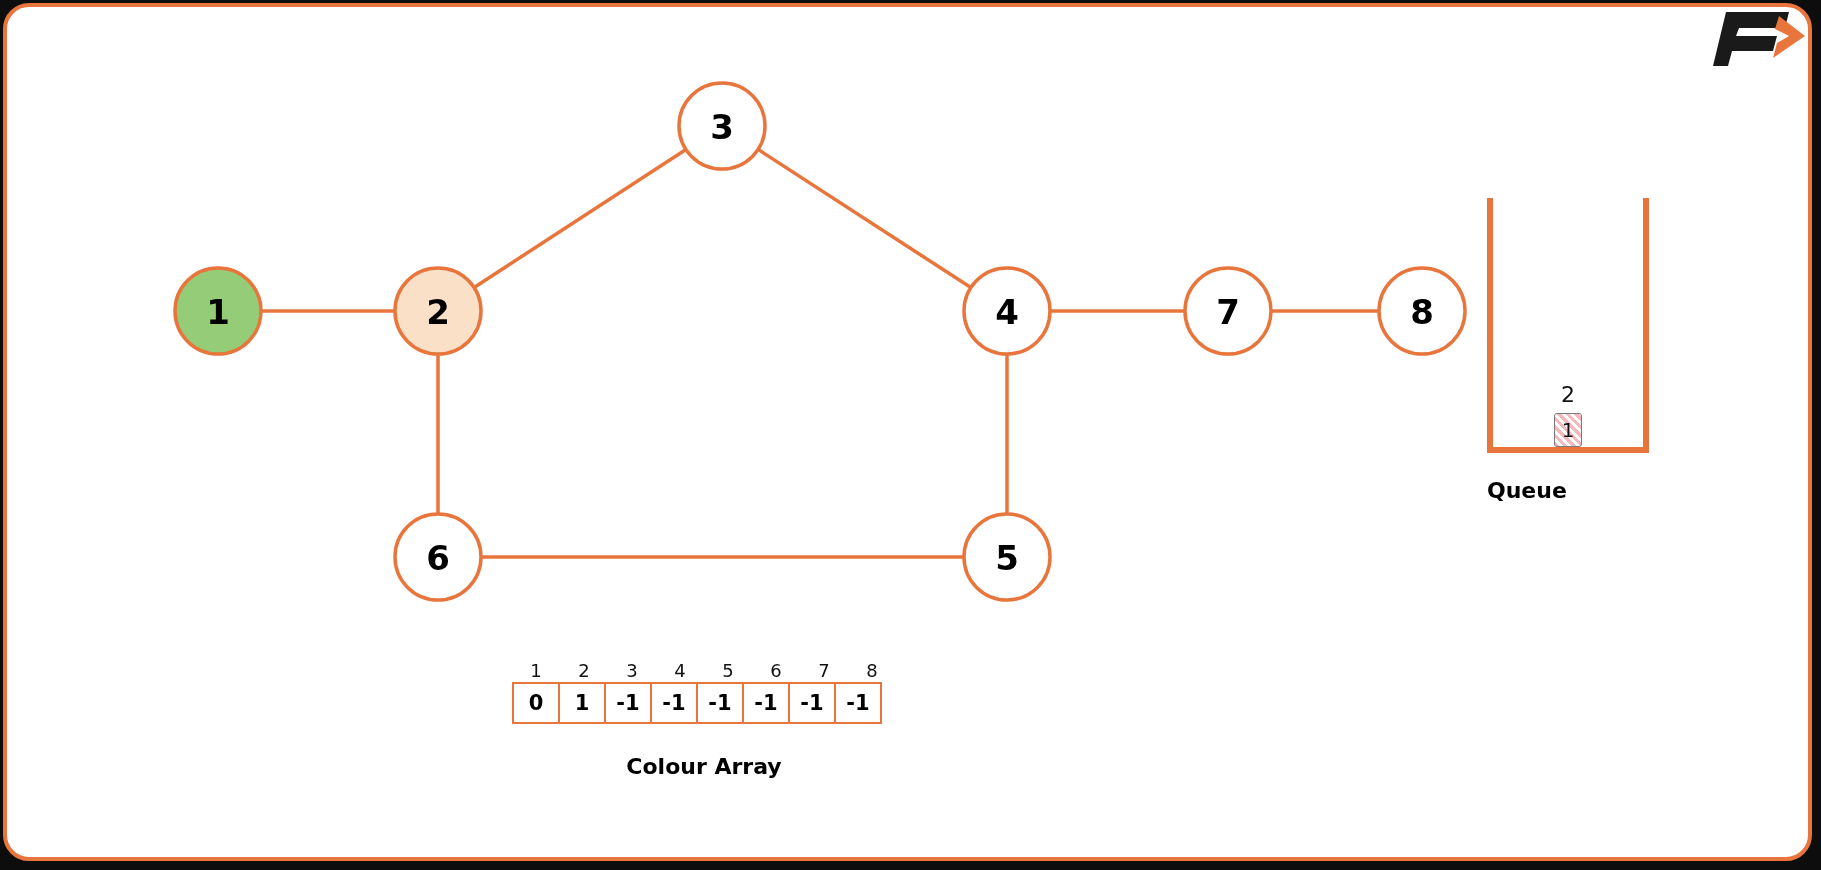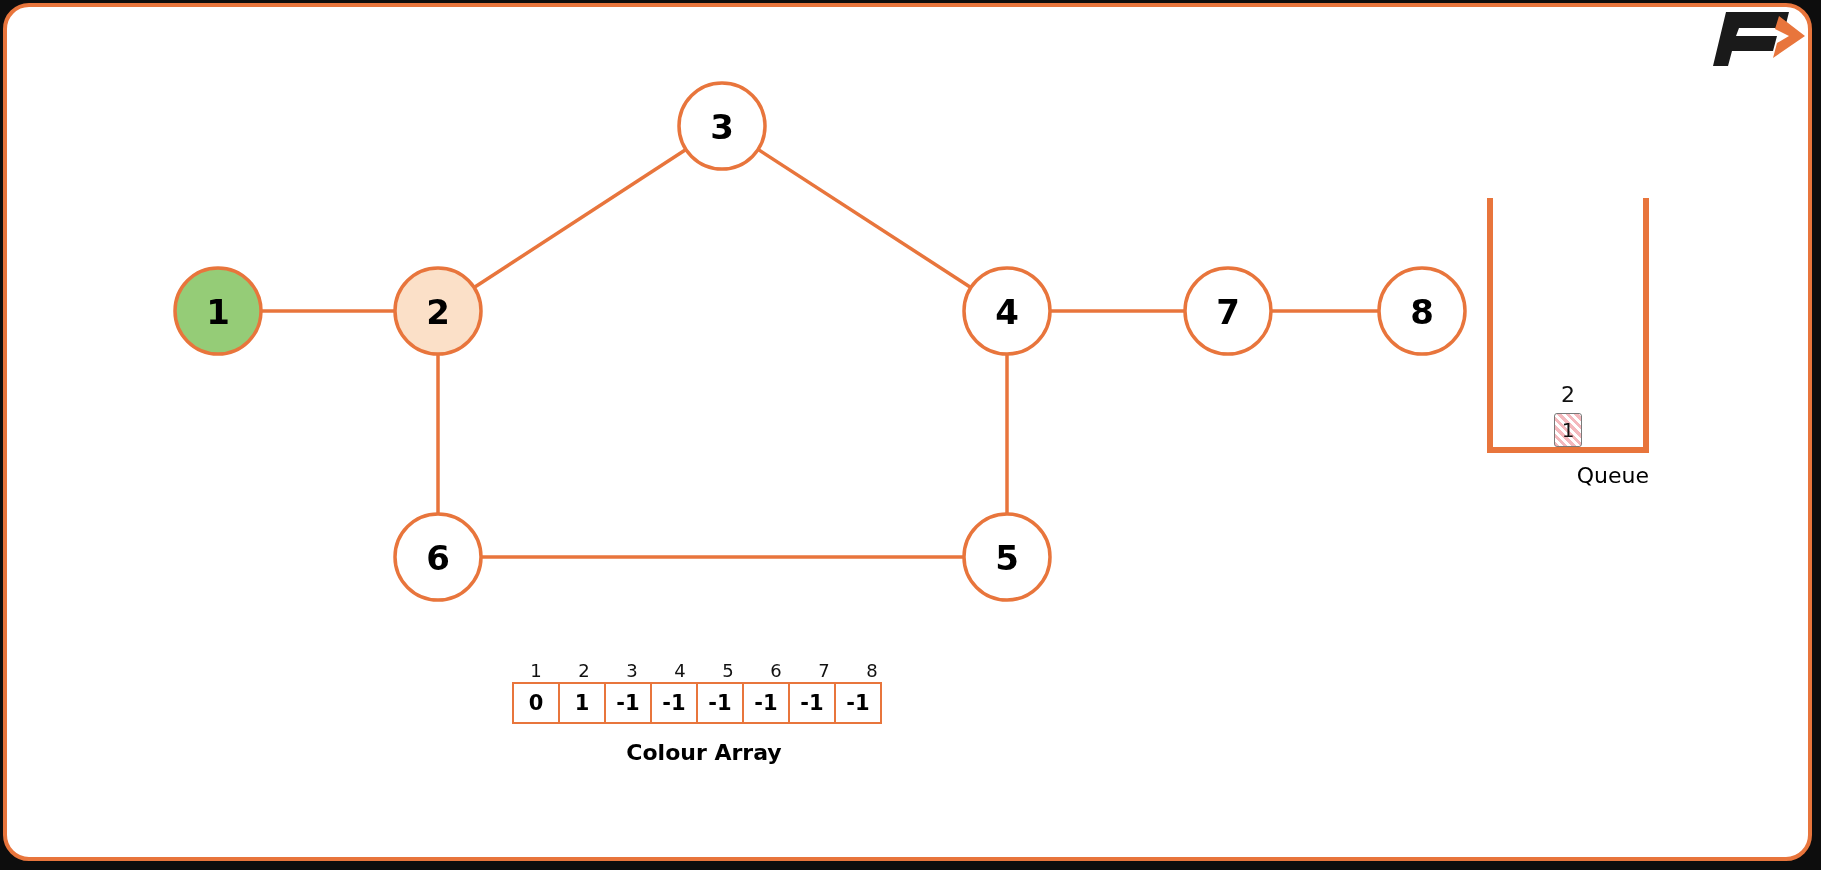--- a/index.html
+++ b/index.html
@@ -84,21 +84,21 @@
     align-items: center;
     justify-content: center;
     font-size: 21px;
     font-weight: bold;
     color: #000000;
     box-sizing: border-box;
     background: #ffffff;
   }
   .ca-cell:first-child { margin-left: 0; }
   .ca-caption {
-    margin-top: 16px;
+    margin-top: 30px;
     width: 100%;
     text-align: center;
     font-size: 22px;
     font-weight: bold;
     color: #000000;
   }
 
   
   .queue-wrap {
     position: absolute;
@@ -151,25 +151,25 @@
   }
   .q-next {
     position: absolute;
     bottom: 46px;
     left: 50%;
     transform: translateX(-50%);
     font-size: 22px;
     color: #111111;
   }
   .q-caption {
-    margin-top: 10px;
-    width: 162px;
-    text-align: right;
+    margin-top: 25px;
+    width: 162px;
+    text-align: left;
     font-size: 22px;
-    font-weight: normal;
+    font-weight: bold;
     color: #000000;
   }
 </style>
 </head>
 <body>
 
 <div id="stage">
 
   <div class="backdrop"></div>
 

